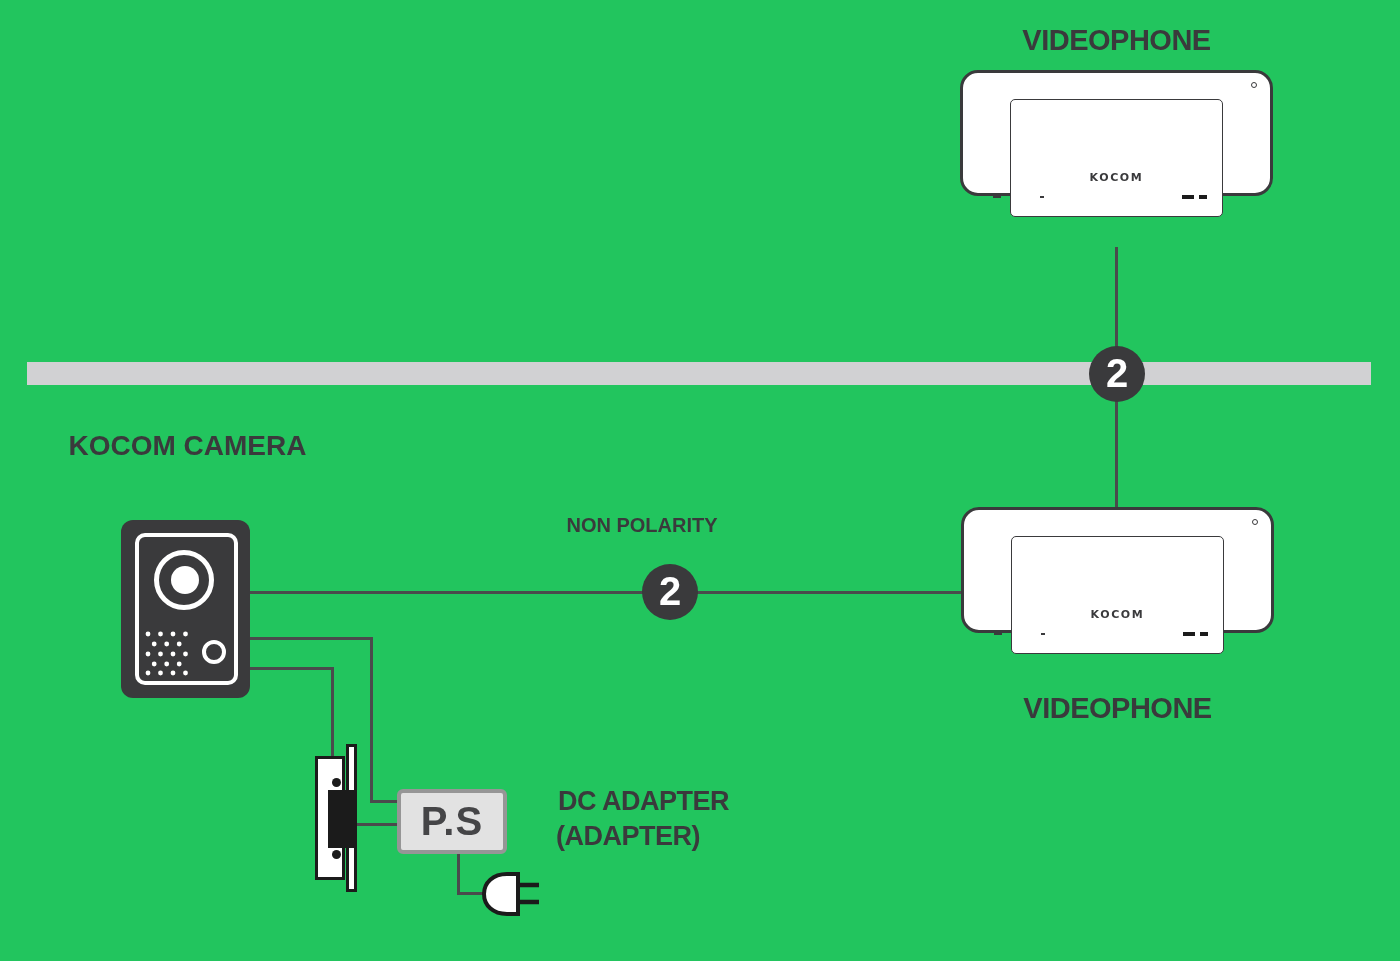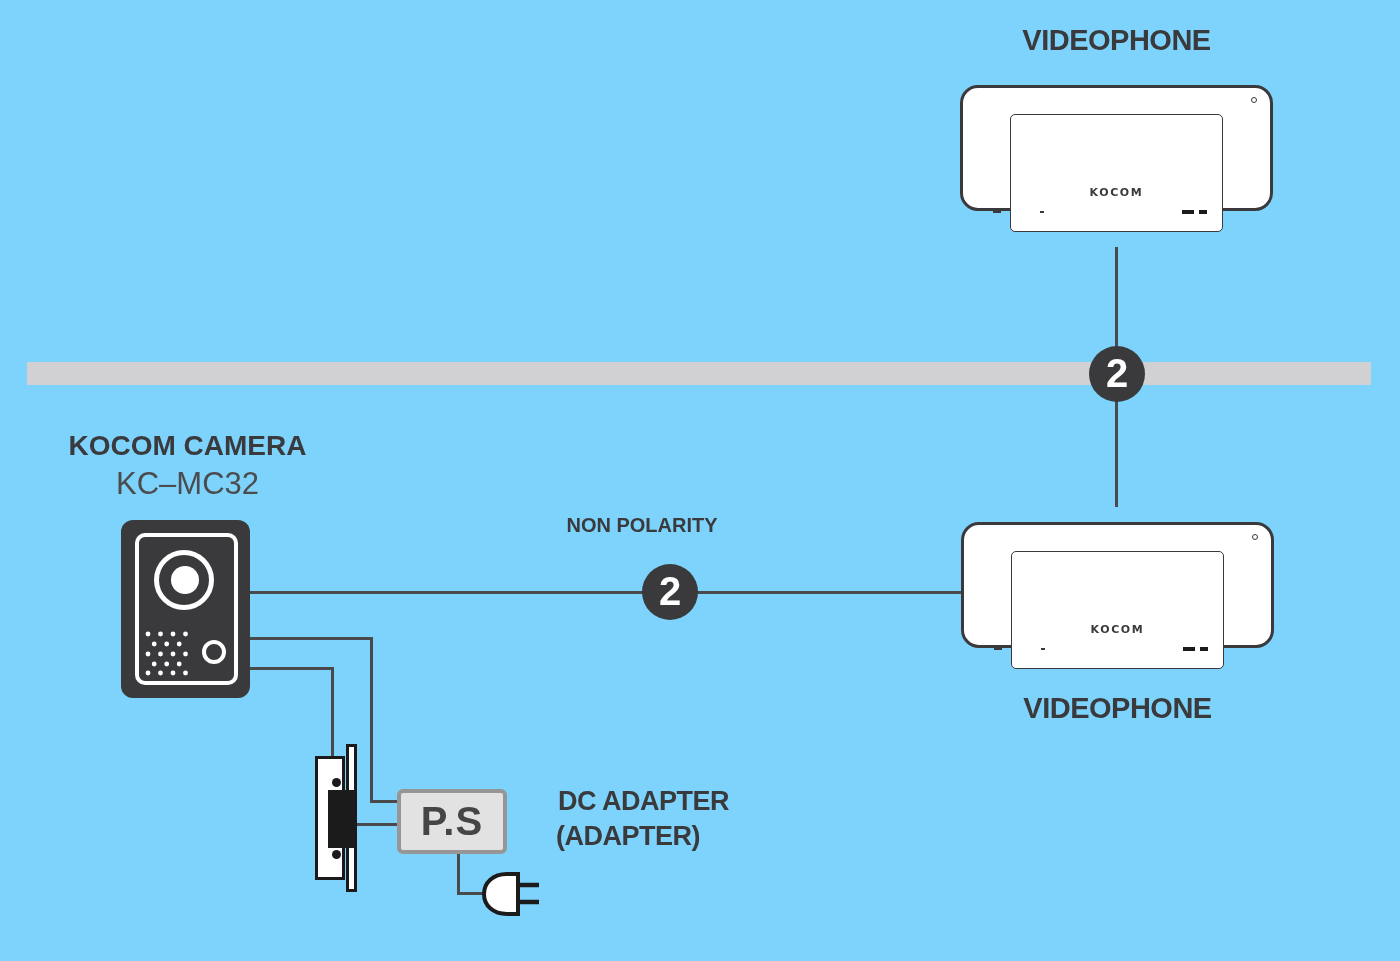--- a/index.html
+++ b/index.html
@@ -7,37 +7,37 @@
     --dark:#3a3a3c;
     --band:#d1d1d3;
     --black:#1b1b1b;
     --ps-fill:#e2e2e2;
     --ps-border:#969696;
     --white:#ffffff;
   }
   *{margin:0;padding:0;box-sizing:border-box;}
   html,body{background:#fff;}
   body{font-family:"Liberation Sans", sans-serif;}
-  .canvas{position:relative;width:1400px;height:961px;background:#7dd3fc;overflow:hidden;}
+  .canvas{position:relative;width:1400px;height:961px;background:#22c55e;overflow:hidden;}
 
   
   .band{position:absolute;left:27px;top:362px;width:1344px;height:23px;background:var(--band);}
 
   
   .wire{position:absolute;background:var(--line);}
 
   
   .node{position:absolute;width:56px;height:56px;border-radius:50%;background:var(--dark);
         color:#fff;font-weight:bold;font-size:40px;line-height:54px;text-align:center;}
 
   
   .vp-label{position:absolute;width:313px;text-align:center;font-weight:bold;font-size:29px;
             letter-spacing:-0.5px;color:var(--dark);}
   .videophone{position:absolute;width:313px;height:126px;background:#fff;
-              border:3px solid var(--dark);border-radius:18px;margin-top:15px;}
+              border:3px solid var(--dark);border-radius:18px;}
   .vp-screen{position:absolute;left:47px;top:26px;width:213px;height:118px;background:#fff;
              border:1.5px solid var(--dark);border-radius:5px;}
   .vp-led{position:absolute;right:13px;top:9px;width:6px;height:6px;border:1.6px solid var(--dark);
           border-radius:50%;background:#fff;}
   .vp-brand{position:absolute;left:0;right:0;bottom:9px;text-align:center;font-size:11px;
             font-weight:bold;letter-spacing:1.6px;color:var(--dark);font-family:"DejaVu Sans", sans-serif;}
   .vp-mark{position:absolute;background:var(--black);height:4px;bottom:-6px;}
   .vp-mark.m1{right:76px;width:12px;}
   .vp-mark.m2{right:63px;width:8px;}
   .vp-tick{position:absolute;background:var(--dark);height:2px;bottom:-5px;}
@@ -124,21 +124,20 @@
     <div class="vp-brand">KOCOM</div>
     <div class="vp-tick t1"></div>
     <div class="vp-tick t2"></div>
     <div class="vp-mark m1"></div>
     <div class="vp-mark m2"></div>
   </div>
 
   <div class="vp-label" style="left:961px;top:692px;">VIDEOPHONE</div>
 
   <div class="cam-title">KOCOM CAMERA</div>
-  <div class="cam-model">KC–MC32</div>
 
   <div class="camera">
     <div class="cam-panel"></div>
     <div class="cam-ring"></div>
     <div class="cam-lens"></div>
     <svg class="cam-speaker" width="48" height="50" viewBox="0 0 48 50">
       <g fill="#ffffff">
         <circle cx="5" cy="6" r="2.4"></circle>
           <circle cx="17.5" cy="6" r="2.4"></circle>
           <circle cx="30" cy="6" r="2.4"></circle>

